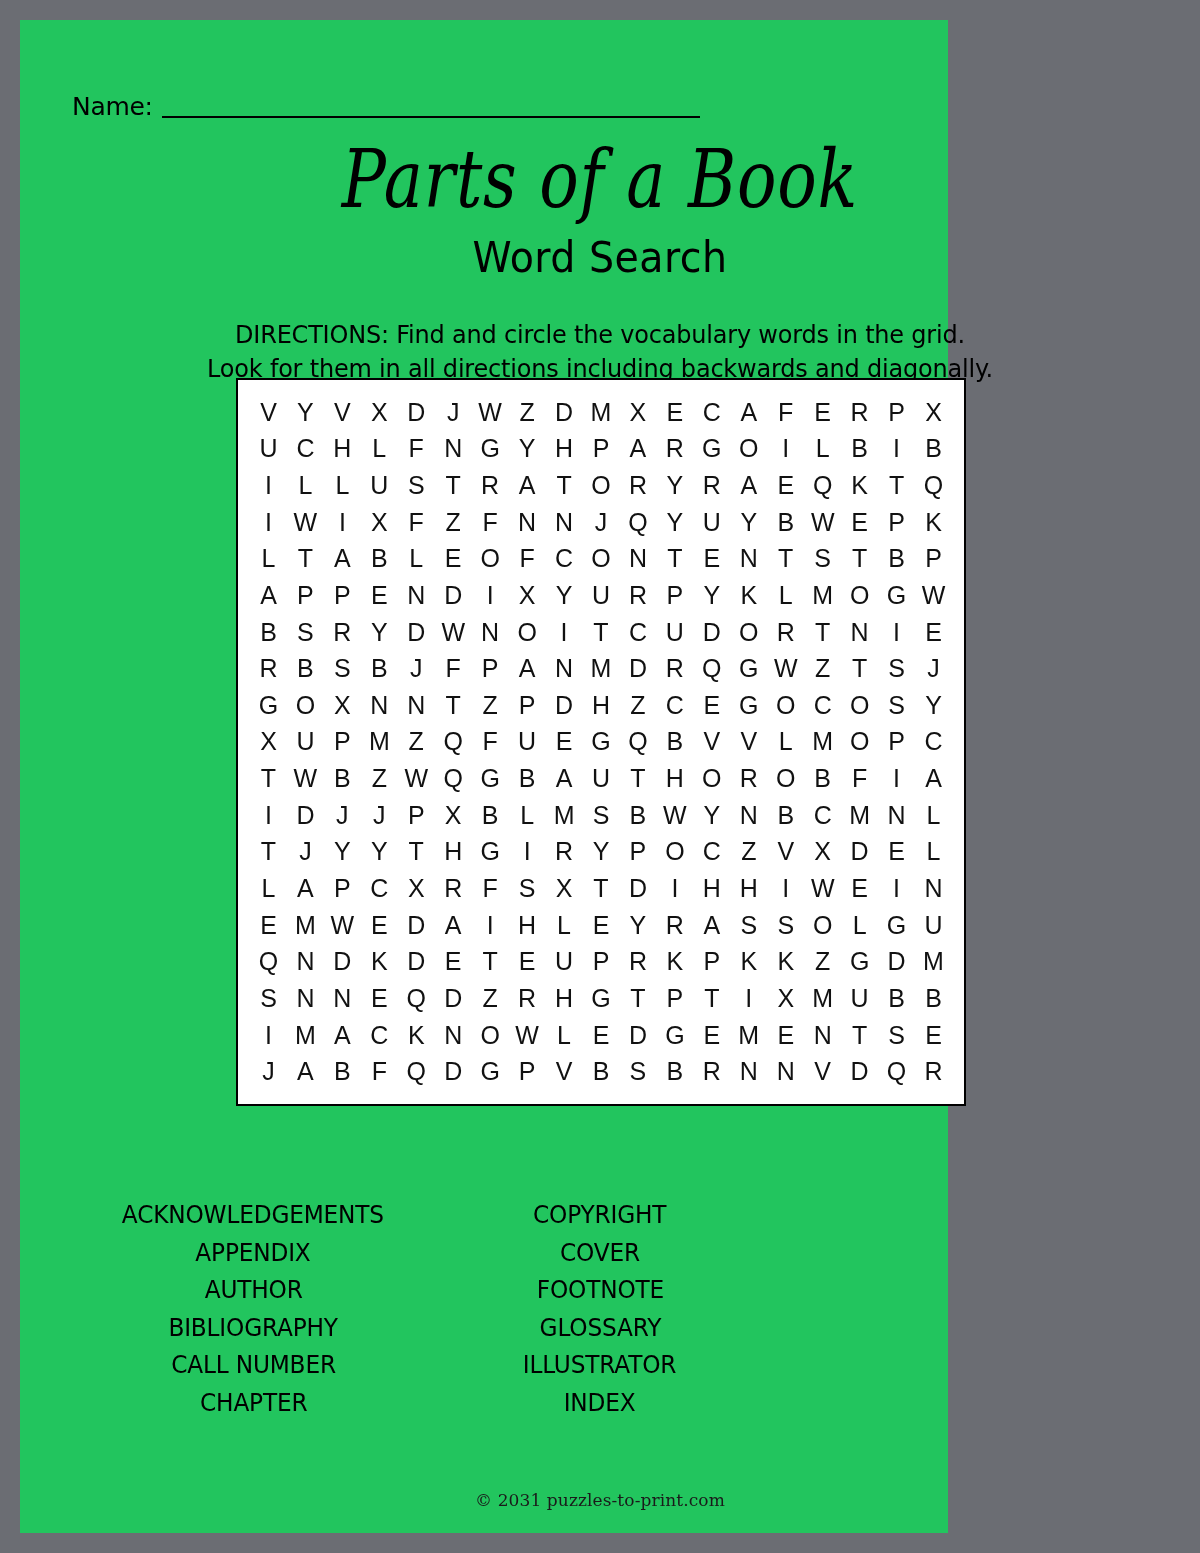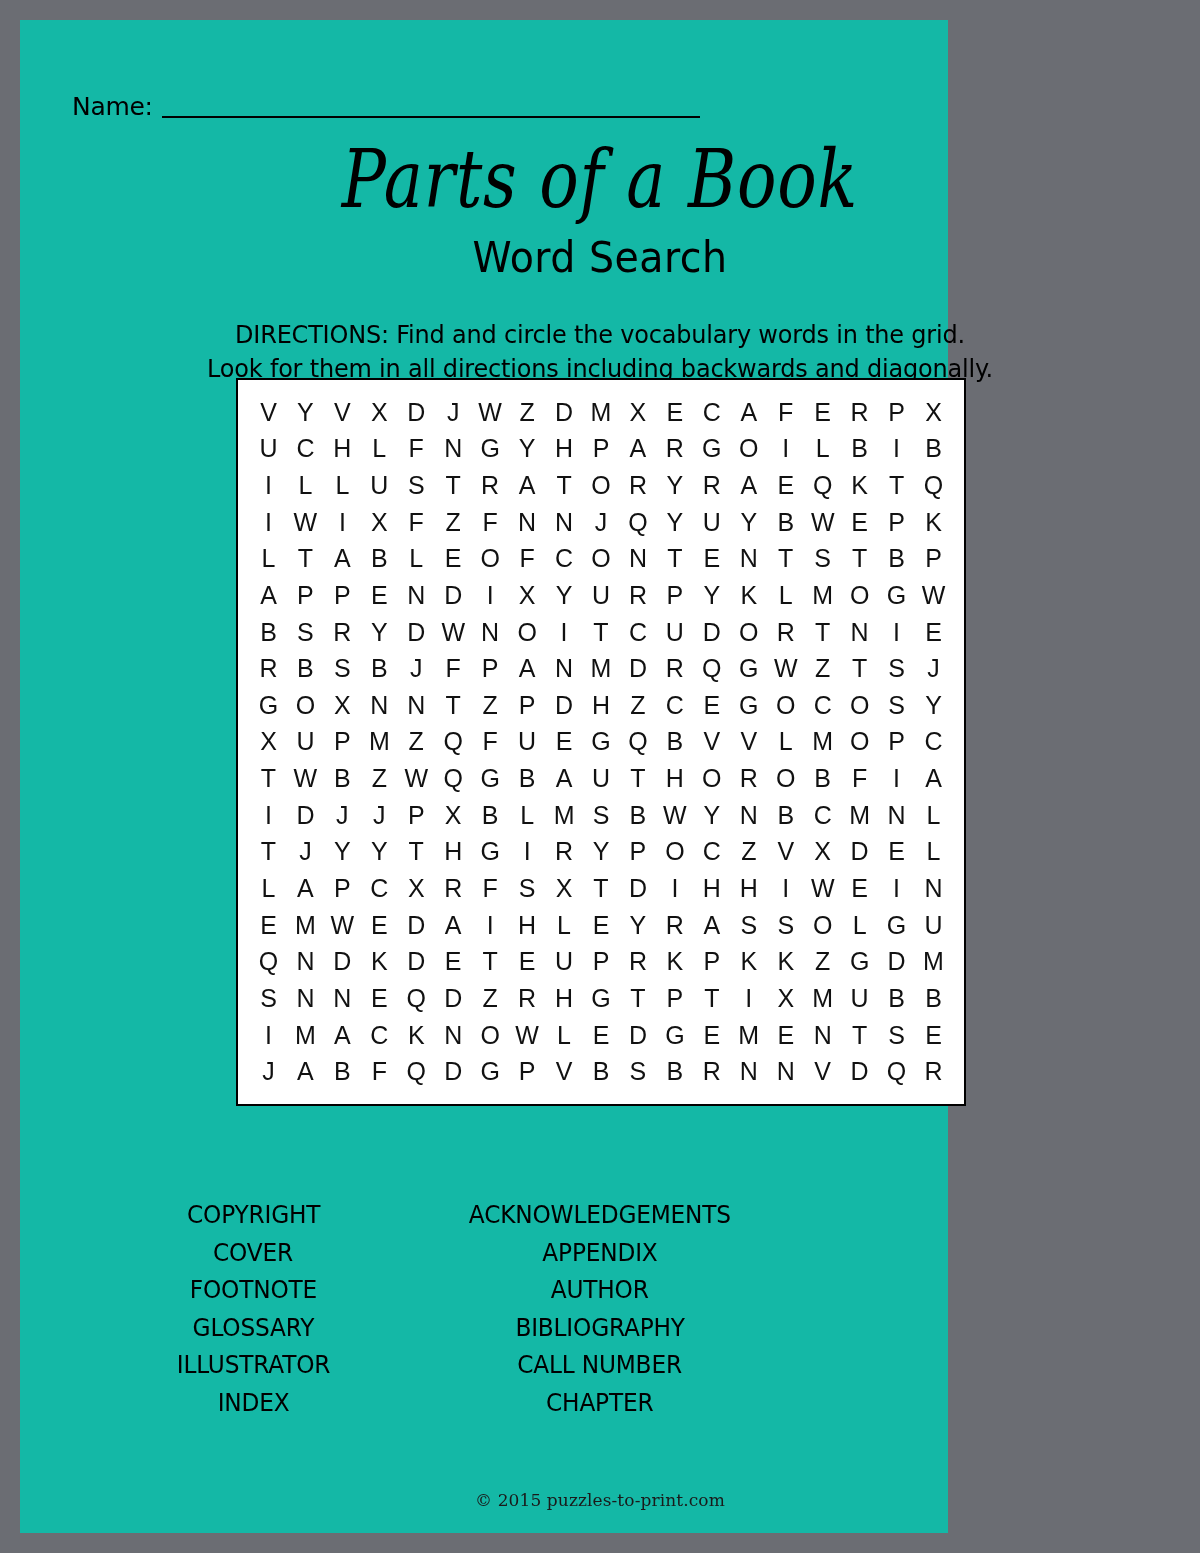--- a/index.html
+++ b/index.html
@@ -14,21 +14,21 @@
     background: #6b6d73;
     font-family: "Liberation Sans", sans-serif;
     overflow: hidden;
   }
   #page {
     position: absolute;
     left: 20px;
     top: 20px;
     width: 928px;
     height: 1513px;
-    background: #14b8a6;
+    background: #22c55e;
   }
 
   
   #name-date-row {
     position: absolute;
     left: 52px;
     top: 58px;
     width: 1056px;
     height: 44px;
     display: flex;
@@ -546,32 +546,32 @@
         <div class="cell">N</div>
         <div class="cell">V</div>
         <div class="cell">D</div>
         <div class="cell">Q</div>
         <div class="cell">R</div>
       </div>
   </div>
 
   <div id="word-list">
       <div class="word-col">
+        <div class="word">ACKNOWLEDGEMENTS</div>
+        <div class="word">APPENDIX</div>
+        <div class="word">AUTHOR</div>
+        <div class="word">BIBLIOGRAPHY</div>
+        <div class="word">CALL NUMBER</div>
+        <div class="word">CHAPTER</div>
+      </div>
+      <div class="word-col">
         <div class="word">COPYRIGHT</div>
         <div class="word">COVER</div>
         <div class="word">FOOTNOTE</div>
         <div class="word">GLOSSARY</div>
         <div class="word">ILLUSTRATOR</div>
         <div class="word">INDEX</div>
       </div>
-      <div class="word-col">
-        <div class="word">ACKNOWLEDGEMENTS</div>
-        <div class="word">APPENDIX</div>
-        <div class="word">AUTHOR</div>
-        <div class="word">BIBLIOGRAPHY</div>
-        <div class="word">CALL NUMBER</div>
-        <div class="word">CHAPTER</div>
-      </div>
     </div>
 
-  <div id="footer">© 2015 puzzles-to-print.com</div>
+  <div id="footer">© 2031 puzzles-to-print.com</div>
 
 </div>
 
 </body></html>

